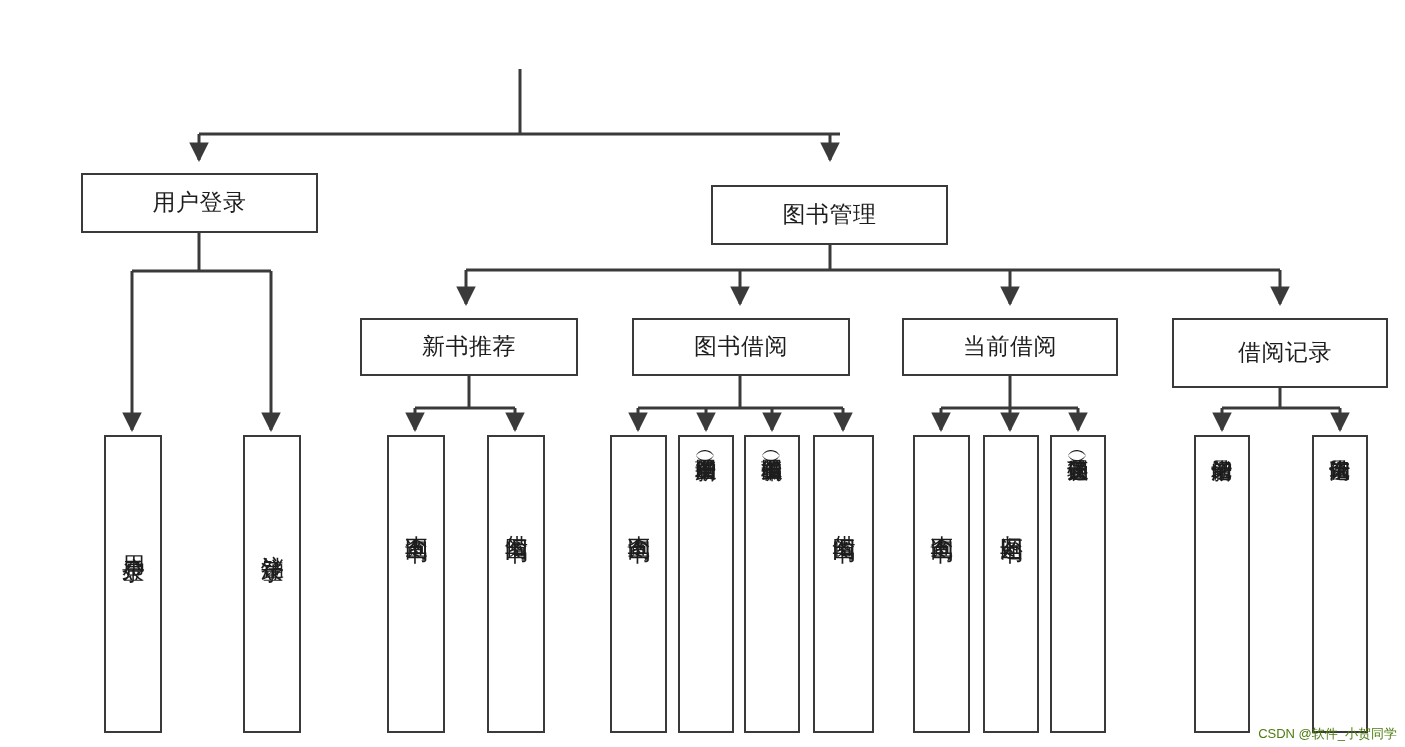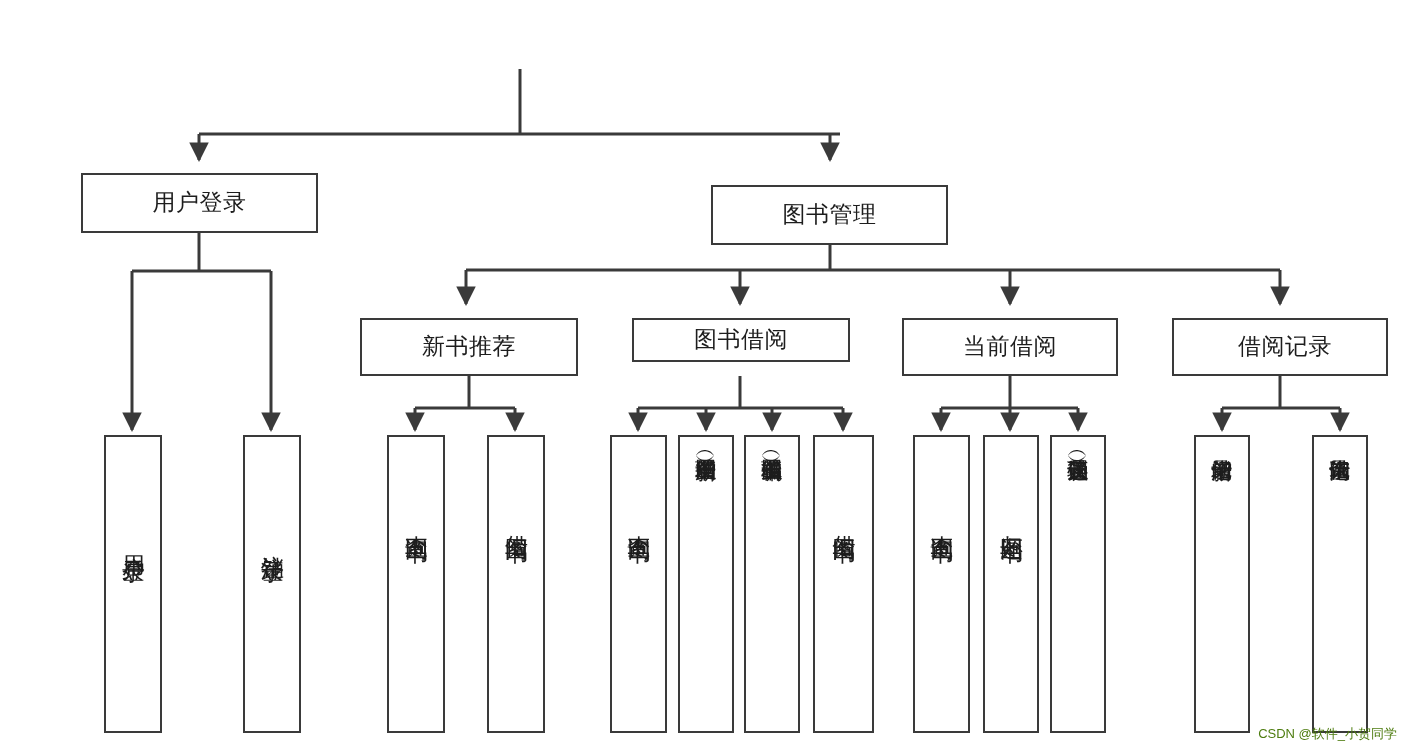--- a/index.html
+++ b/index.html
@@ -147,27 +147,27 @@
   <div class="node horiz" style="left:81px; top:173px; width:237px; height:60px;">
     <span class="node-label">用户登录</span>
   </div>
   <div class="node horiz" style="left:711px; top:173px; width:237px; height:60px;margin-top:12px;">
     <span class="node-label">图书管理</span>
   </div>
 
   <div class="node horiz" style="left:360px; top:318px; width:218px; height:58px;">
     <span class="node-label">新书推荐</span>
   </div>
-  <div class="node horiz" style="left:632px; top:318px; width:218px; height:44px;">
+  <div class="node horiz" style="left:632px; top:318px; width:218px; height:58px;">
     <span class="node-label">图书借阅</span>
   </div>
   <div class="node horiz" style="left:902px; top:318px; width:216px; height:58px;">
     <span class="node-label">当前借阅</span>
   </div>
-  <div class="node horiz" style="left:1172px; top:318px; width:216px; height:58px;padding-left:10px;">
+  <div class="node horiz" style="left:1172px; top:318px; width:216px; height:70px;padding-left:10px;">
     <span class="node-label">借阅记录</span>
   </div>
 
   <div class="node vert low-text" style="left:104px; top:435px; width:58px; height:298px;">
     <span class="node-label">用户登录</span>
   </div>
   <div class="node vert low-text" style="left:243px; top:435px; width:58px; height:298px;">
     <span class="node-label">注销登录</span>
   </div>
 

